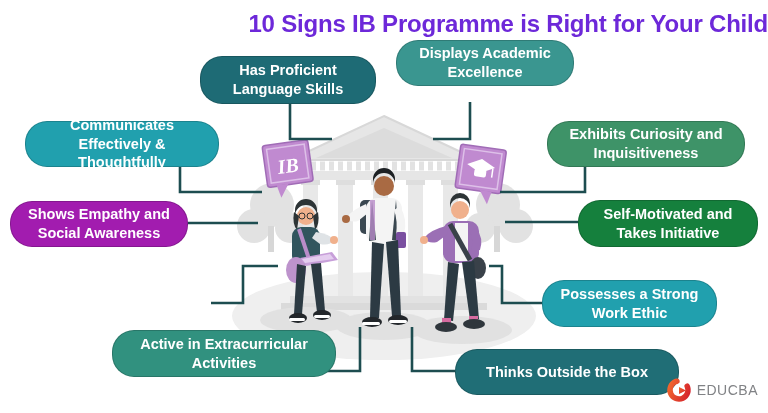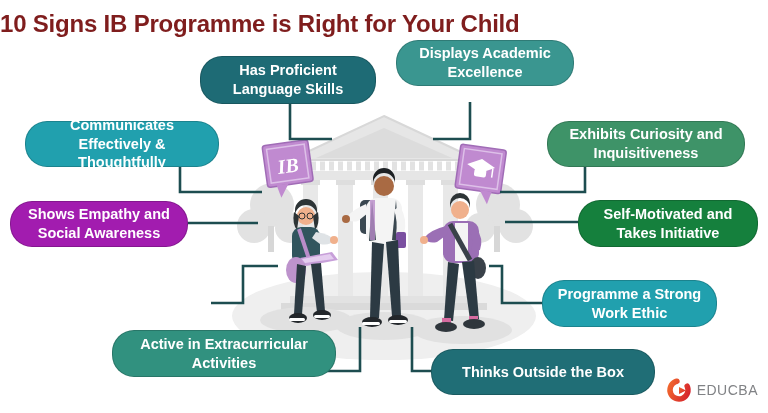--- a/index.html
+++ b/index.html
@@ -1,40 +1,40 @@
 <!DOCTYPE html>
 <html><head>
 <meta charset="utf-8">
 <style>
   html,body{margin:0;padding:0;background:#ffffff;}
   .canvas{
     position:relative;width:768px;height:413px;background:#ffffff;overflow:hidden;
     font-family:"Liberation Sans", sans-serif;
   }
   .title{
-    position:absolute;top:10px;left:0;width:768px;text-align:left;
-    font-size:24px;font-weight:700;color:#7f1d1d;letter-spacing:-0.2px;
+    position:absolute;top:10px;left:0;width:768px;text-align:right;
+    font-size:24px;font-weight:700;color:#6d28d9;letter-spacing:-0.2px;
   }
   svg.underlay{position:absolute;left:0;top:0;}
   .sign{
     position:absolute;display:flex;align-items:center;justify-content:center;
     color:#ffffff;font-weight:700;font-size:14.5px;line-height:1.28;text-align:center;
     border-radius:22px;padding:4px 10px;box-sizing:border-box;
     border:1px solid rgba(0,0,0,0.18);
   }
   .b0{left:200px;top:56px;width:176px;height:48px;}
   .b1{left:396px;top:40px;width:178px;height:46px;}
   .b2{left:25px;top:121px;width:194px;height:46px;}
   .b3{left:547px;top:121px;width:198px;height:46px;}
   .b4{left:10px;top:201px;width:178px;height:46px;}
   .b5{left:578px;top:200px;width:180px;height:47px;}
   .b6{left:37px;top:282px;width:174px;height:44px;}
   .b7{left:542px;top:280px;width:175px;height:47px;}
   .b8{left:112px;top:330px;width:224px;height:47px;text-align:center;}
-  .b9{left:431px;top:349px;width:224px;height:46px;}
+  .b9{left:455px;top:349px;width:224px;height:46px;}
   .logo{
     position:absolute;right:10px;bottom:10px;display:flex;align-items:center;gap:5px;
   }
   .logo-text{font-size:14px;color:#808285;letter-spacing:0.5px;font-weight:400;}
 </style>
 </head>
 <body>
 
 <div class="canvas">
 
@@ -177,21 +177,21 @@
   </svg>
 
   <div class="title">10 Signs IB Programme is Right for Your Child</div>
 
   <div class="sign b0" style="background-color: rgb(30, 107, 117);">Has Proficient Language Skills</div>
   <div class="sign b1" style="background-color: rgb(58, 150, 144);">Displays Academic Excellence</div>
   <div class="sign b2" style="background-color: rgb(33, 160, 174);">Communicates Effectively &amp; Thoughtfully</div>
   <div class="sign b3" style="background-color: rgb(62, 147, 104);">Exhibits Curiosity and Inquisitiveness</div>
   <div class="sign b4" style="background-color: #a21caf;">Shows Empathy and Social Awareness</div>
   <div class="sign b5" style="background-color: #15803d;">Self-Motivated and Takes Initiative</div>
-  <div class="sign b7" style="background-color: rgb(33, 160, 174);">Programme a Strong Work Ethic</div>
+  <div class="sign b7" style="background-color: rgb(33, 160, 174);">Possesses a Strong Work Ethic</div>
   <div class="sign b8" style="background-color: rgb(49, 145, 127);">Active in Extracurricular Activities</div>
   <div class="sign b9" style="background-color: rgb(32, 110, 118);">Thinks Outside the Box</div>
 
   <div class="logo">
     <svg width="26" height="26" viewBox="0 0 26 26">
       <defs>
         <linearGradient id="eg" x1="0" y1="0" x2="1" y2="1">
           <stop offset="0" stop-color="#f26a2e"></stop>
           <stop offset="1" stop-color="#d4202c"></stop>
         </linearGradient>

